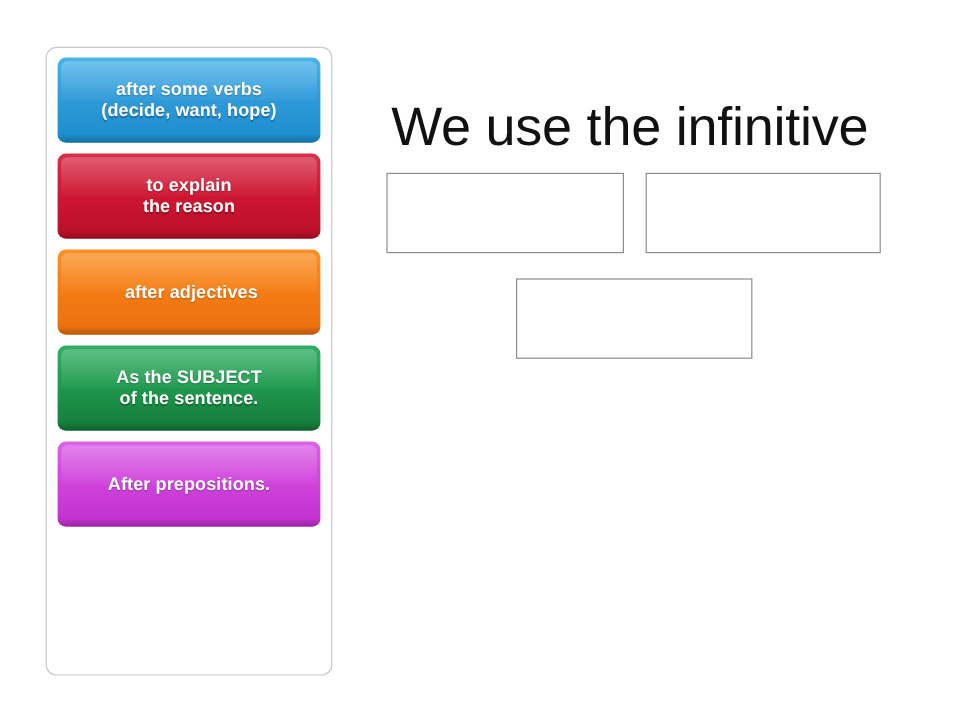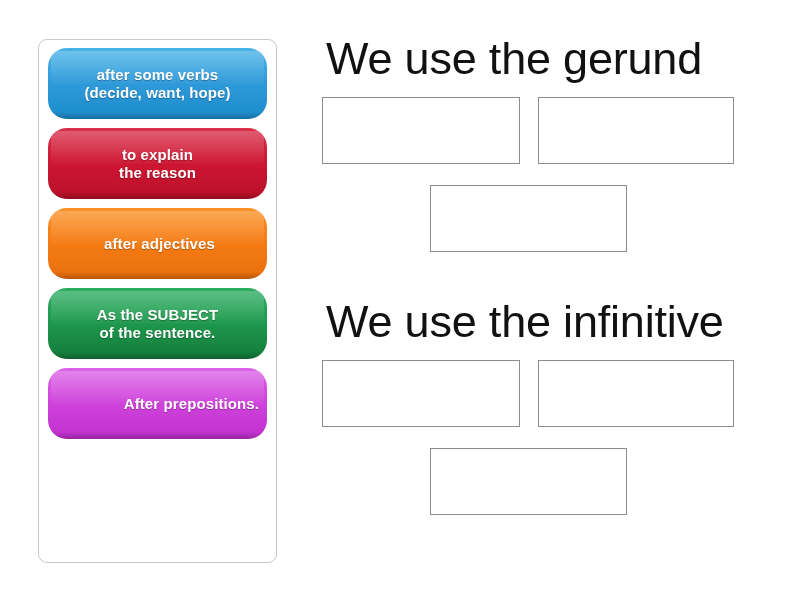--- a/index.html
+++ b/index.html
@@ -39,21 +39,21 @@
   .tile-list {
     display: flex;
     flex-direction: column;
     gap: 9px;
   }
 
   .tile {
     position: relative;
     box-sizing: border-box;
     height: 71px;
-    border-radius: 19px;
+    border-radius: 7px;
     display: flex;
     align-items: center;
     justify-content: center;
     text-align: center;
     color: #ffffff;
     font-size: 15px;
     font-weight: bold;
     line-height: 1.18;
     letter-spacing: 0.1px;
     padding: 4px 8px;
@@ -89,21 +89,21 @@
   .tile .tile-text {
     position: relative;
     z-index: 2;
     white-space: pre-line;
   }
 
   .tile.c-blue    { background: linear-gradient(to bottom, #49b3e8 0%, #2f9ad9 48%, #1b8ccc 100%); }
   .tile.c-red     { background: linear-gradient(to bottom, #d8304a 0%, #cf1733 45%, #ba0f28 100%); }
   .tile.c-orange  { background: linear-gradient(to bottom, #fa9127 0%, #f57c14 48%, #e86f0c 100%); padding-left: 12px; }
   .tile.c-green   { background: linear-gradient(to bottom, #2fae63 0%, #1f9a4e 46%, #137a3a 100%); }
-  .tile.c-purple  { background: linear-gradient(to bottom, #dc62e6 0%, #d044dc 46%, #c02fcd 100%); justify-content: flex-end; }
+  .tile.c-purple  { background: linear-gradient(to bottom, #dc62e6 0%, #d044dc 46%, #c02fcd 100%); }
   .tile.c-navy    { background: linear-gradient(to bottom, #3a4ee0 0%, #2a3cd4 46%, #1e2bb4 100%); }
 
   
   .answer-area {
     position: absolute;
     left: 322px;
     top: 36px;
     width: 452px;
     height: 528px;
   }
@@ -177,32 +177,20 @@
       <div class="tile c-purple">
         <span class="tile-text">After prepositions.</span>
       </div>
 
 
     </div>
   </div>
 
   <div class="answer-area">
 
-    <div class="group group-gerund">
-      <h2 class="group-title">We use the gerund</h2>
-      <div class="dropzones">
-        <div class="dz-row row-top">
-          <div class="dropzone dz-a"></div>
-          <div class="dropzone dz-b"></div>
-        </div>
-        <div class="dz-row row-bottom">
-          <div class="dropzone dz-c"></div>
-        </div>
-      </div>
-    </div>
 
     <div class="group group-infinitive">
       <h2 class="group-title">We use the infinitive</h2>
       <div class="dropzones">
         <div class="dz-row row-top">
           <div class="dropzone dz-a"></div>
           <div class="dropzone dz-b"></div>
         </div>
         <div class="dz-row row-bottom">
           <div class="dropzone dz-c"></div>

